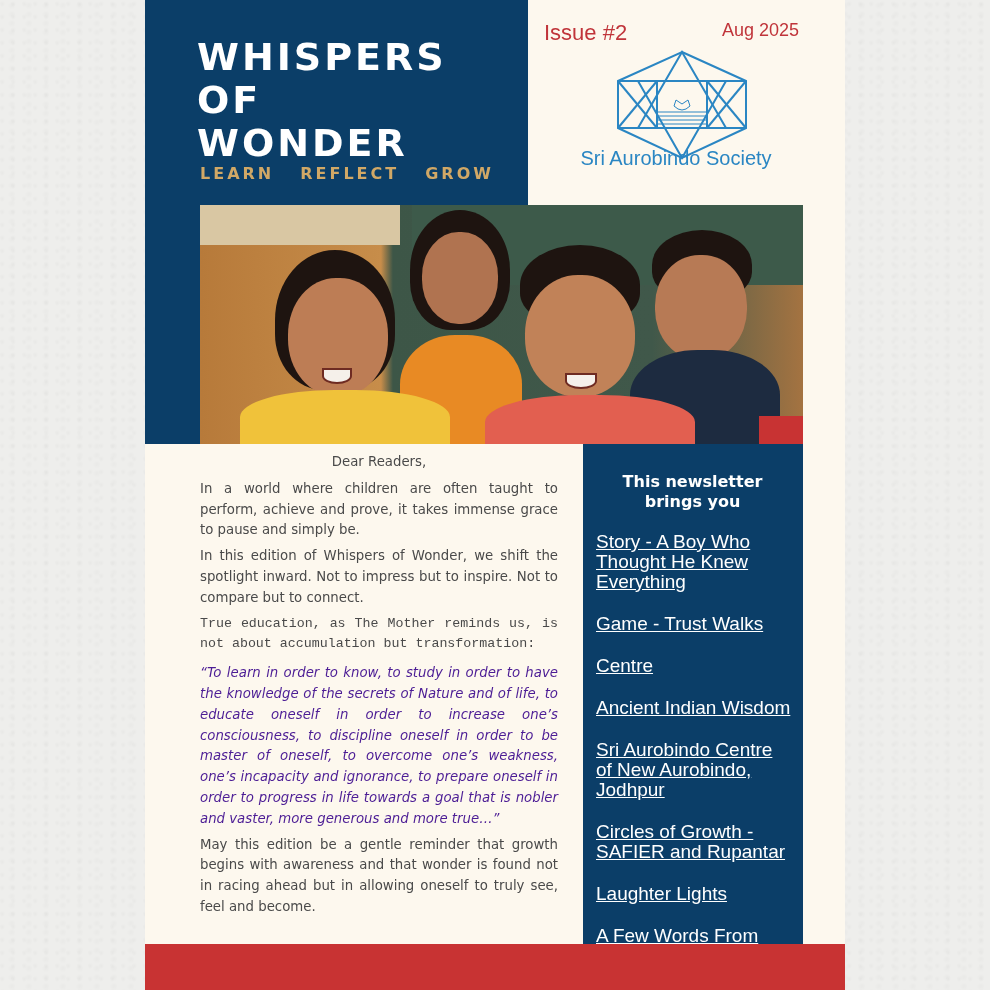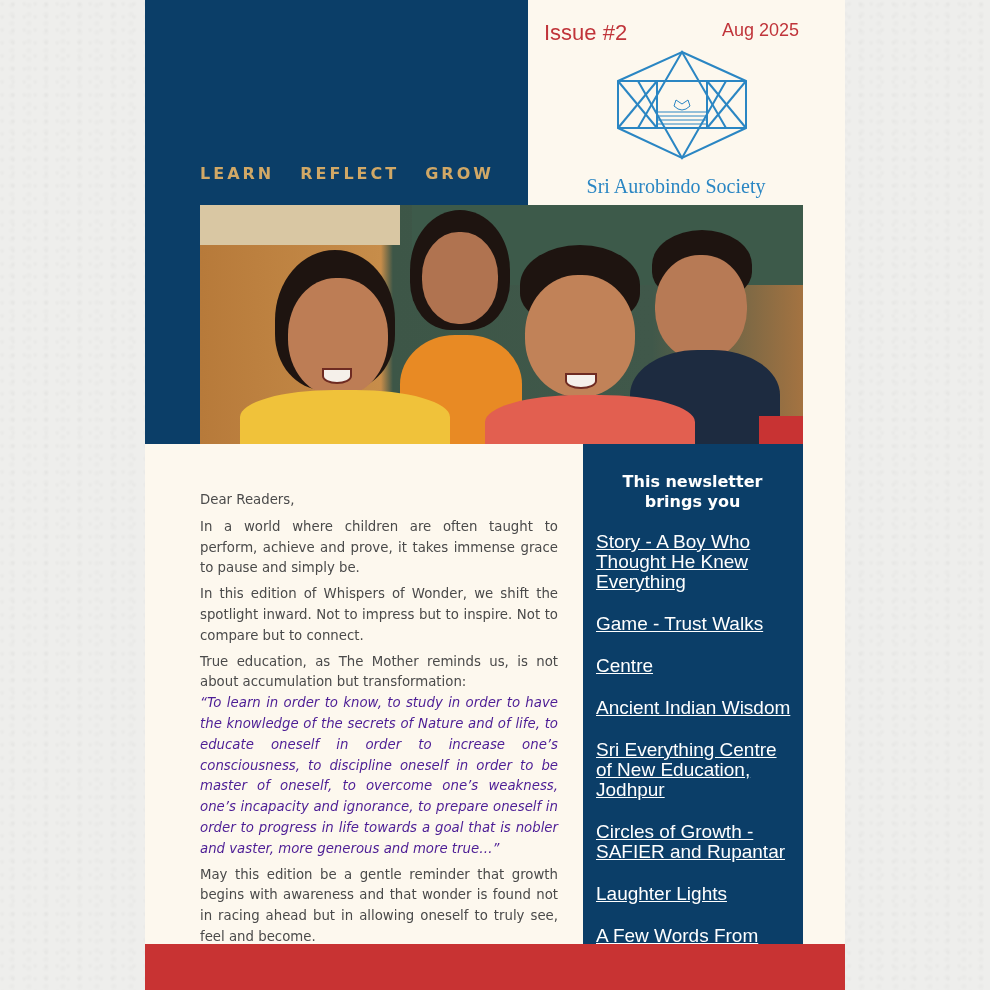--- a/index.html
+++ b/index.html
@@ -42,22 +42,22 @@
     font-family: "Liberation Sans", sans-serif; font-size: 22px;
   }
   .date {
     position: absolute; left: 577px; top: 20px; color: #c0343a;
     font-family: "Liberation Sans", sans-serif; font-size: 18px;
   }
   .logo {
     position: absolute; left: 471px; top: 50px; width: 132px; height: 112px;
   }
   .org {
-    position: absolute; left: 400px; top: 175px; width: 262px; text-align: center;
-    color: #2a86c3; font-family: Liberation Serif, serif; font-size: 20px;
+    position: absolute; left: 400px; top: 147px; width: 262px; text-align: center;
+    color: #2a86c3; font-family: Liberation Sans, sans-serif; font-size: 20px;
   }
   .photo {
     position: absolute; left: 55px; top: 205px; width: 603px; height: 239px;
     overflow: hidden;
     background: linear-gradient(90deg, #b77a3a 0%, #c78d4a 30%, #3d5647 32%, #40584a 75%, #a47341 100%);
   }
   .photo .wall-top { position:absolute; left:0; top:0; width:200px; height:40px; background:#d9c7a3; }
   .photo .board { position:absolute; left:212px; top:0; width:395px; height:80px; background:#3d5a4a; }
   .kid { position:absolute; border-radius: 50% 50% 45% 45%; }
   .kid .hair { position:absolute; border-radius: 50% 50% 40% 40%; background:#1e1410; }
@@ -67,22 +67,22 @@
   .red-square {
     position: absolute; left: 614px; top: 416px; width: 44px; height: 56px;
     background: #c83333;
   }
   .letter {
     position: absolute; left: 55px; top: 452px; width: 358px;
     color: #4a4a4a; font-family: "DejaVu Sans", sans-serif;
     font-size: 13.3px; line-height: 20.8px;
   }
   .letter p { text-align: justify; margin-bottom: 5px; }
-  .letter p.greeting { text-align: left; margin-bottom: 6px; margin-top: 38px; }
-  .letter p.lead { margin-bottom: 0; }
+  .letter p.greeting { text-align: center; margin-bottom: 6px; }
+  .letter p.lead { margin-bottom: 8px; font-family: Liberation Mono, monospace; }
   .letter p.quote { color: #4c1d95; font-style: italic; margin-bottom: 5px; }
   .sidebar {
     position: absolute; left: 438px; top: 444px; width: 220px; height: 563px;
     background: #0b3e68;
     padding: 28px 12px 0 13px;
   }
   .sidebar h3 {
     color: #ffffff; text-align: center; font-size: 16px; line-height: 20px;
     font-family: "DejaVu Sans", sans-serif; font-weight: bold;
     margin-bottom: 20px; padding-right: 2px;
@@ -96,20 +96,25 @@
     position: absolute; left: 0; top: 944px; width: 700px; height: 46px;
     background: #c83333;
   }
 </style>
 </head>
 <body>
 
 <div class="page">
   <div class="hero-blue"></div>
 
+  <div class="title">
+    <div>WHISPERS</div>
+    <div>OF</div>
+    <div>WONDER</div>
+  </div>
 
   <div class="tagline">
     <span>LEARN</span>
     <span>REFLECT</span>
     <span>GROW</span>
   </div>
 
   <div class="issue">Issue #2</div>
   <div class="date">Aug 2025</div>
 
@@ -176,20 +181,20 @@
     <p class="quote">“To learn in order to know, to study in order to have the knowledge of the secrets of Nature and of life, to educate oneself in order to increase one’s consciousness, to discipline oneself in order to be master of oneself, to overcome one’s weakness, one’s incapacity and ignorance, to prepare oneself in order to progress in life towards a goal that is nobler and vaster, more generous and more true…”</p>
     <p>May this edition be a gentle reminder that growth begins with awareness and that wonder is found not in racing ahead but in allowing oneself to truly see, feel and become.</p>
   </div>
 
   <div class="sidebar">
     <h3>This newsletter brings you</h3>
     <a>Story - A Boy Who Thought He Knew Everything</a>
     <a>Game - Trust Walks</a>
     <a>Centre </a>
     <a>Ancient Indian Wisdom</a>
-    <a>Sri Everything Centre of New Education, Jodhpur</a>
+    <a>Sri Aurobindo Centre of New Aurobindo, Jodhpur</a>
     <a>Circles of Growth - SAFIER and Rupantar</a>
     <a>Laughter Lights</a>
     <a>A Few Words From The Mentor</a>
   </div>
 
   <div class="footer-bar"></div>
 </div>
 
 </body></html>

